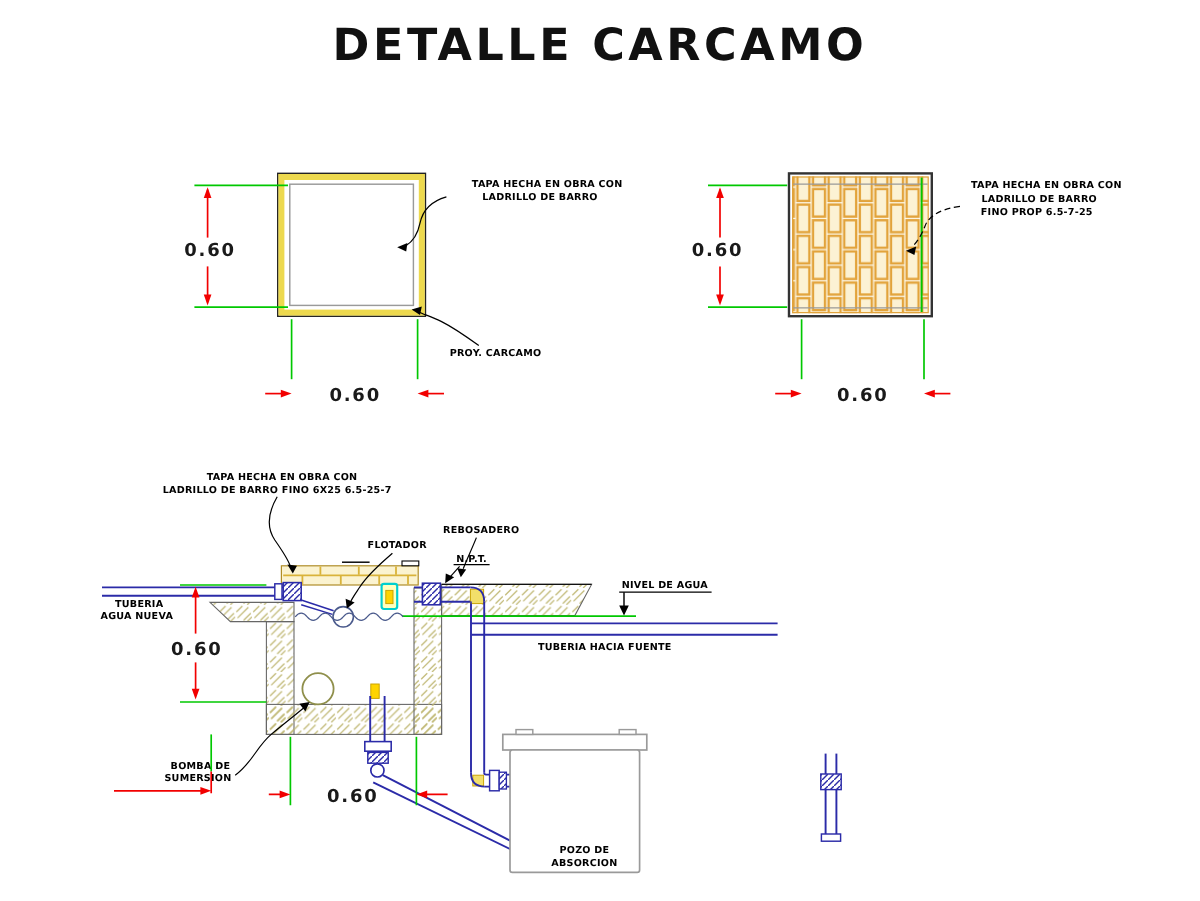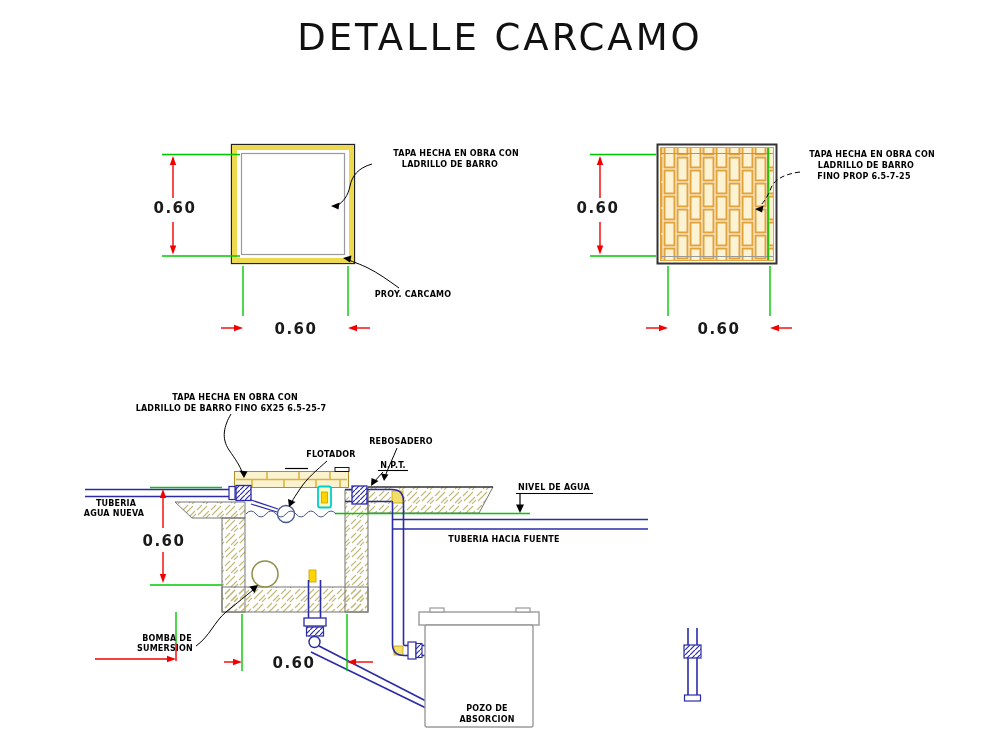--- a/index.html
+++ b/index.html
@@ -1,19 +1,19 @@
 <!DOCTYPE html>
 <html><head>
 <meta charset="utf-8">
 <style>
   html,body{margin:0;padding:0;background:#fff;}
   .sheet{position:relative;width:1000px;height:751px;background:#fff;overflow:hidden;
          font-family:"DejaVu Sans", sans-serif;}
   .title{position:absolute;top:16px;left:0;width:100%;text-align:center;
-         font-size:37px;font-weight:400;letter-spacing:3px;color:#111;
+         font-size:37px;font-weight:700;letter-spacing:3px;color:#111;
          font-family:"DejaVu Sans", sans-serif;}
   svg{position:absolute;top:0;left:0;}
   .lbl{font:700 8px "DejaVu Sans", sans-serif;fill:#000;letter-spacing:0.2px;}
   .dim{font:700 15px "DejaVu Sans", sans-serif;fill:#1a1a1a;letter-spacing:1.5px;}
 </style>
 </head>
 <body>
 
 <div class="sheet">
   <div class="title">DETALLE CARCAMO</div>

